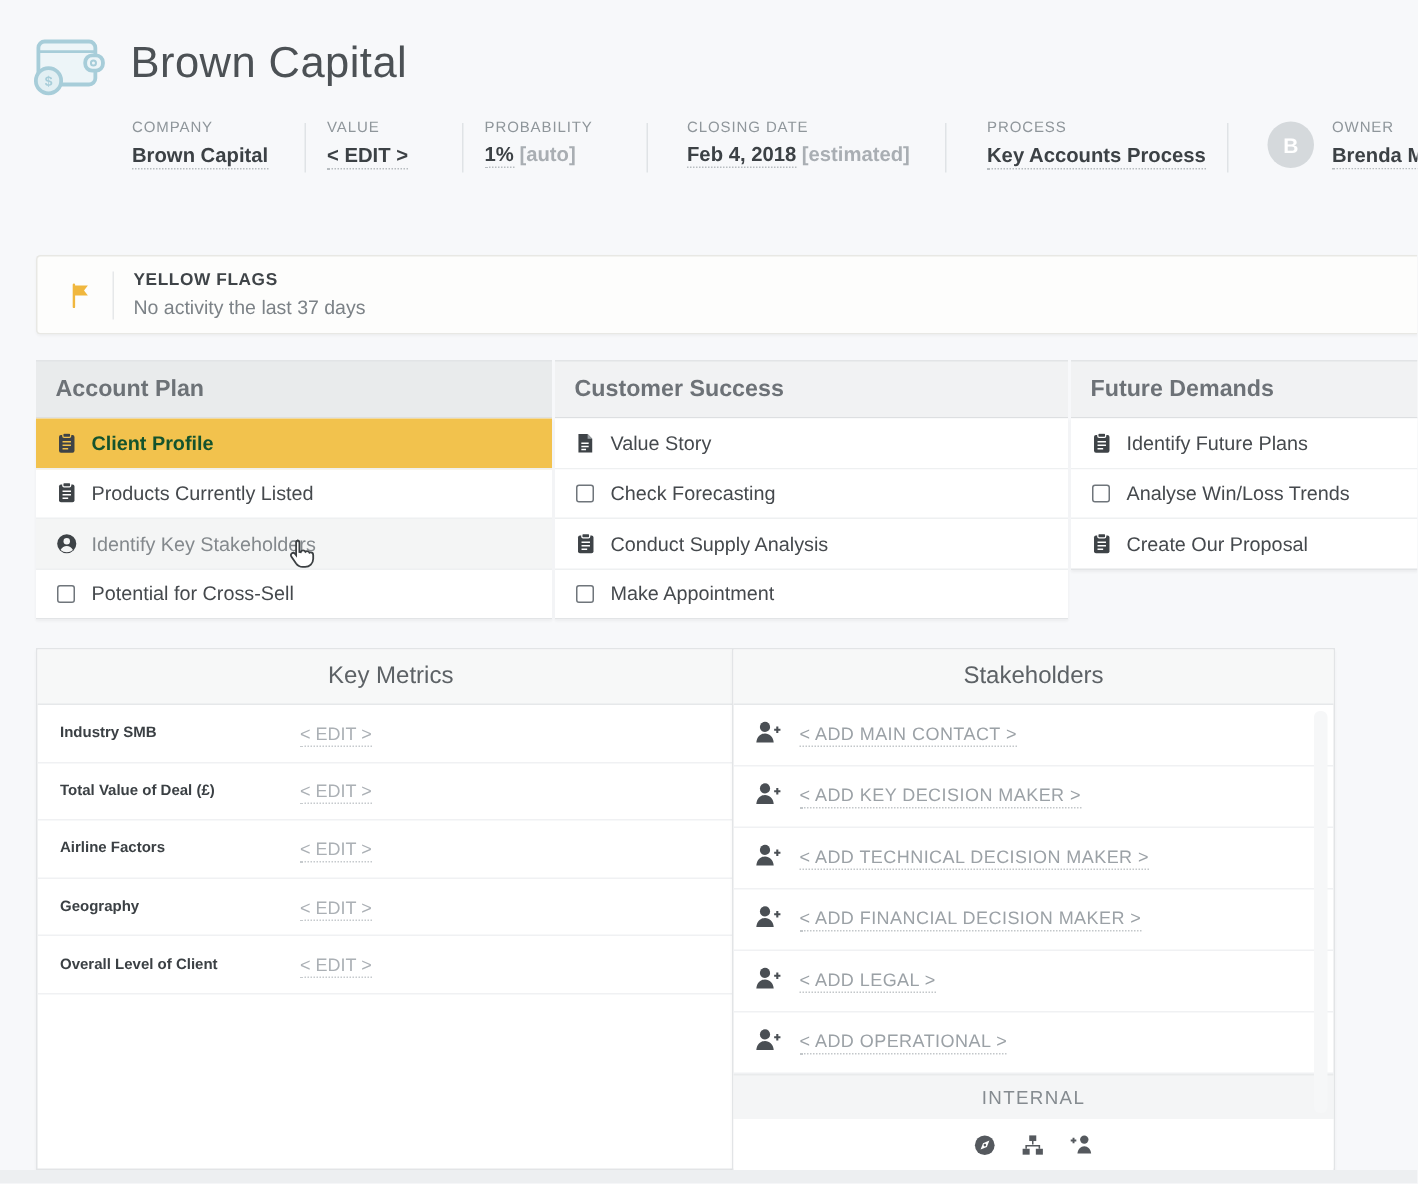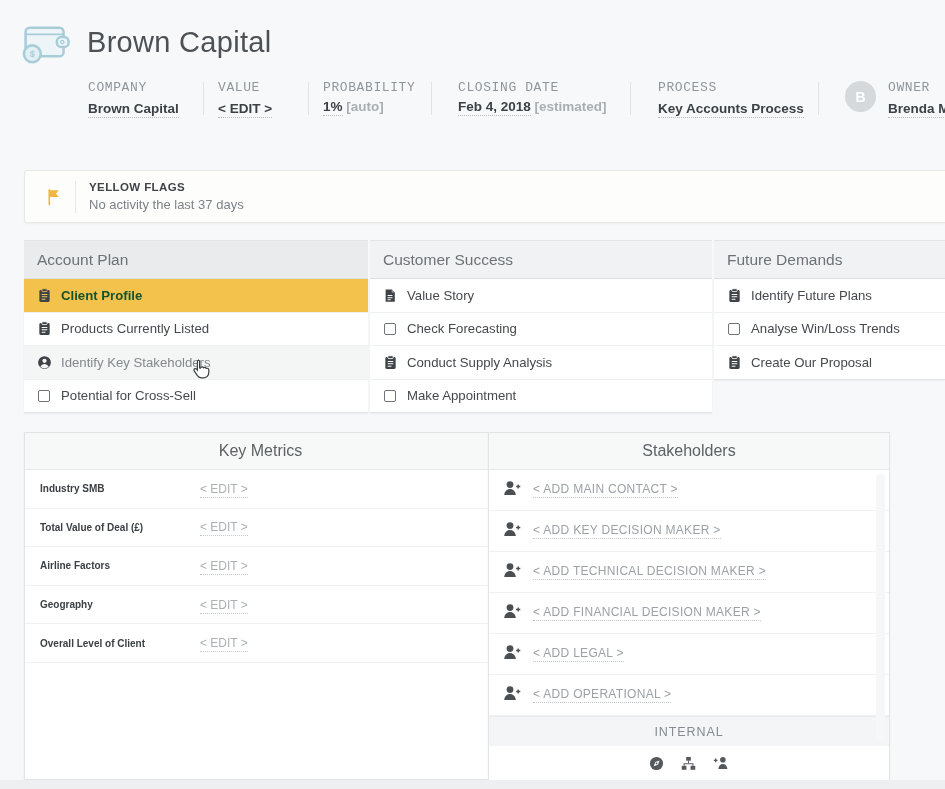--- a/index.html
+++ b/index.html
@@ -7,21 +7,21 @@
   body {
     font-family:"Liberation Sans","DejaVu Sans",sans-serif;
     background:#f7f8fa; position:relative; color:#3e4347;
   }
   .abs { position:absolute; }
 
   
   .wallet { left:18px; top:15px; }
   .page-title { left:87px; top:26px; font-size:29px; font-weight:300; color:#4c5155; letter-spacing:.3px; }
   .field { top:80px; }
-  .field .flabel { font-size:13px; letter-spacing:.6px; color:#8f969b; margin-bottom:4px; white-space:nowrap;font-family:Liberation Mono, monospace; }
+  .field .flabel { font-size:10px; letter-spacing:.6px; color:#8f969b; margin-bottom:4px; white-space:nowrap; }
   .field .fvalue { font-size:13.5px; font-weight:bold; color:#3c4145; white-space:nowrap; }
   .dotted { border-bottom:1px dotted #b7bcc0; padding-bottom:1px; }
   .blue { color:#31699c; }
   .muted-val { color:#a9aeb3; }
   .suffix { color:#a9aeb3; font-weight:bold; }
   .vdiv { top:82px; width:1px; height:33px; background:#e0e3e6; }
   .avatar { left:845px; top:81px; width:31px; height:31px; border-radius:50%;
     background:#d5d9dc; color:#fff; font-weight:bold; font-size:14px;
     display:flex; align-items:center; justify-content:center; }
 
@@ -30,21 +30,21 @@
     border:1px solid #e8e8e4; border-right:none; border-radius:3px 0 0 3px;
     box-shadow:0 1px 2px rgba(0,0,0,.04); }
   .banner .flag { position:absolute; left:20px; top:16px; }
   .banner .bdiv { position:absolute; left:50px; top:10px; width:1px; height:32px; background:#e6e8e9; }
   .banner .btitle { position:absolute; left:64px; top:10px; font-size:11.5px; font-weight:bold; color:#3f4448; letter-spacing:.4px; }
   .banner .bmsg { position:absolute; left:64px; top:26px; font-size:13px; color:#7c8287; }
 
   
   .col-head { top:240px; height:39px; background:#f1f2f3; border-top:1px solid #e2e4e6;
     border-bottom:1px solid #dddfe1; font-size:15.5px; color:#6d7277;
-    line-height:38px; padding-left:13px; }
+    line-height:38px; padding-left:13px;font-weight:bold; }
   .col-head.active-col { background:#e9ebec; }
   .col-body { top:279px; background:#fff; box-shadow:0 1px 2px rgba(0,0,0,.05); }
   .cl-row { height:33.5px; display:flex; align-items:center; border-bottom:1px solid #eef0f1;
     background:#fff; cursor:pointer; }
   .cl-row:last-child { border-bottom:1px solid #e2e4e6; }
   .cl-row .icn { width:16px; margin-left:12px; display:flex; justify-content:center; }
   .cl-row .cl-label { margin-left:9px; font-size:13.2px; color:#45494d; white-space:nowrap; }
   .cl-row.active { background:#f2c24d; }
   .cl-row.active .cl-label { font-weight:bold; color:#14532d; }
   .cl-row.hovered { background:#f4f5f5; }

